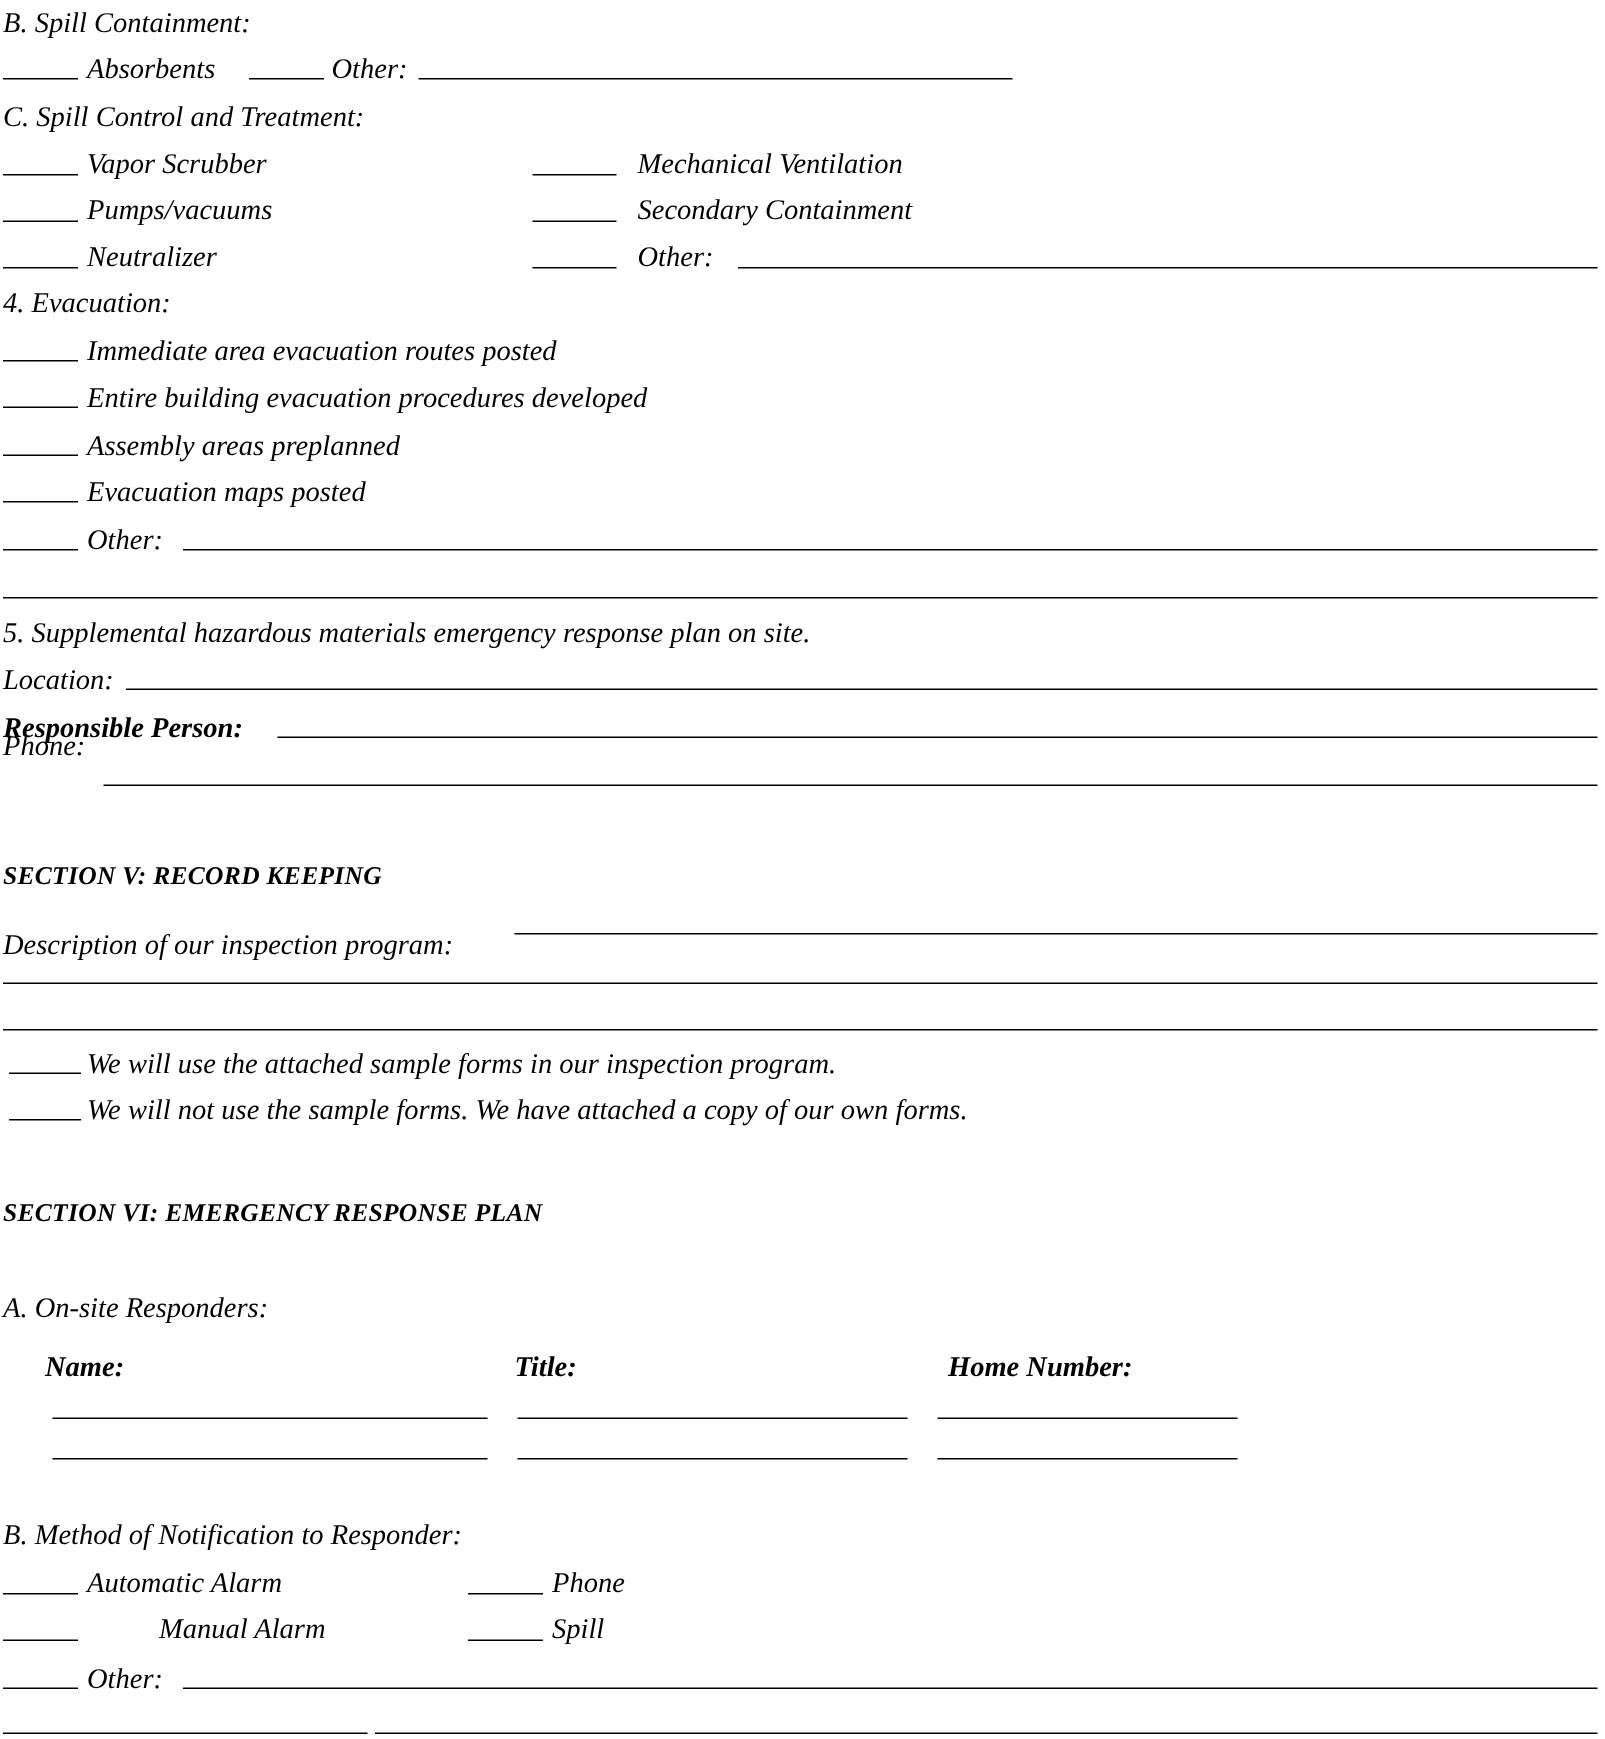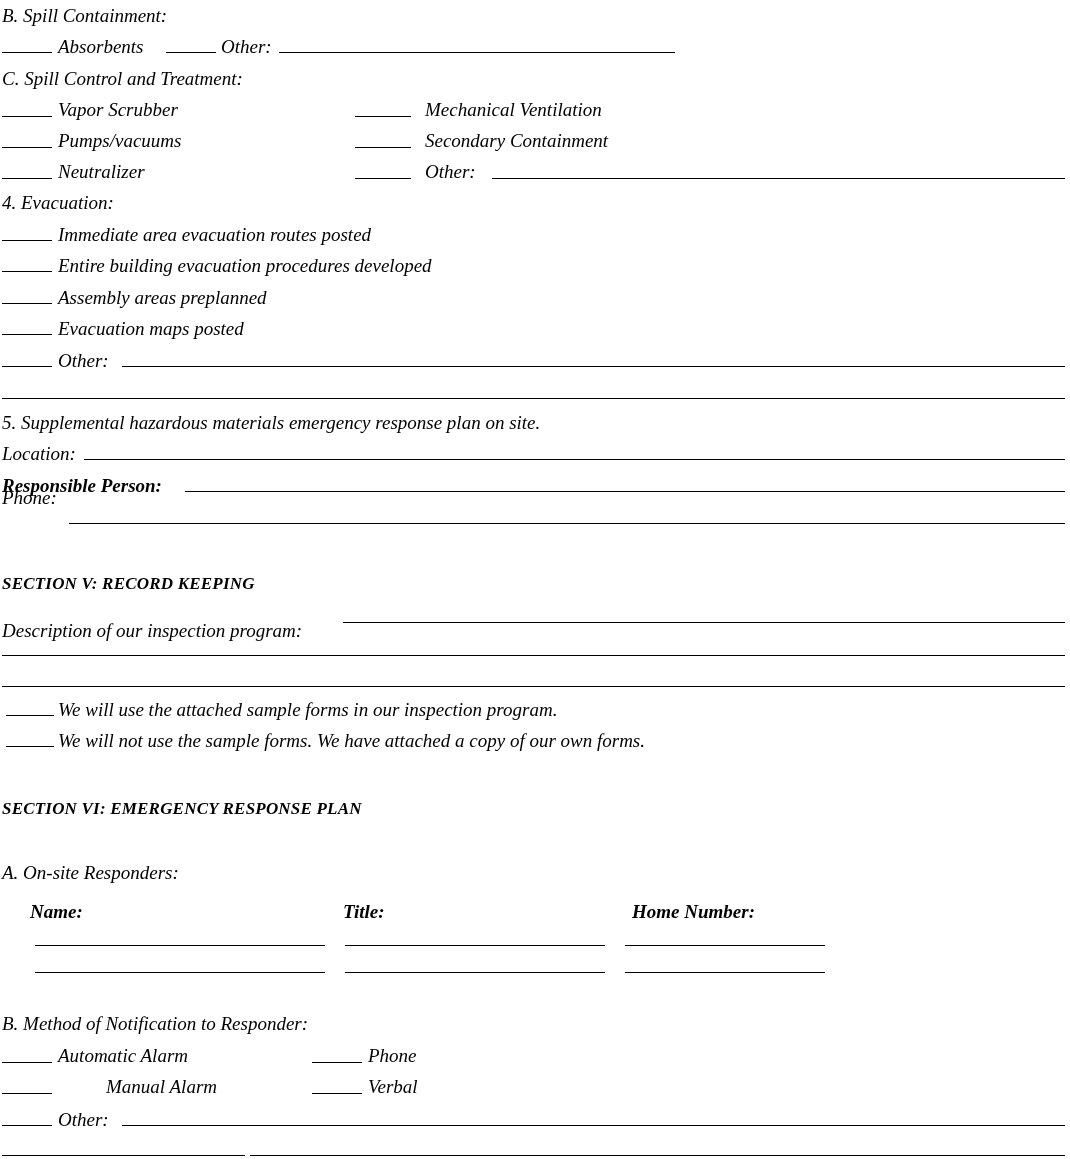--- a/index.html
+++ b/index.html
@@ -159,21 +159,21 @@
   <div class="blank" style="left:2px; top:1062px; width:50px;"></div>
   <div class="abs it" style="left:58px; top:1046px;">Automatic Alarm</div>
 
   <div class="blank" style="left:312px; top:1062px; width:50px;"></div>
   <div class="abs it" style="left:368px; top:1046px;">Phone</div>
 
   <div class="blank" style="left:2px; top:1093px; width:50px;"></div>
   <div class="abs it" style="left:58px; top:1077px;margin-left:48px;">Manual Alarm</div>
 
   <div class="blank" style="left:312px; top:1093px; width:50px;"></div>
-  <div class="abs it" style="left:368px; top:1077px;">Verbal</div>
+  <div class="abs it" style="left:368px; top:1077px;">Spill</div>
 
   <div class="blank" style="left:2px; top:1125px; width:50px;"></div>
   <div class="abs it" style="left:58px; top:1110px;">Other:</div>
   <div class="rule" style="left:122px; top:1125px; width:943px;"></div>
 
   <div class="rule" style="left:2px; top:1155px; width:243px;"></div>
   <div class="rule" style="left:250px; top:1155px; width:815px;"></div>
 
 </div>
 

